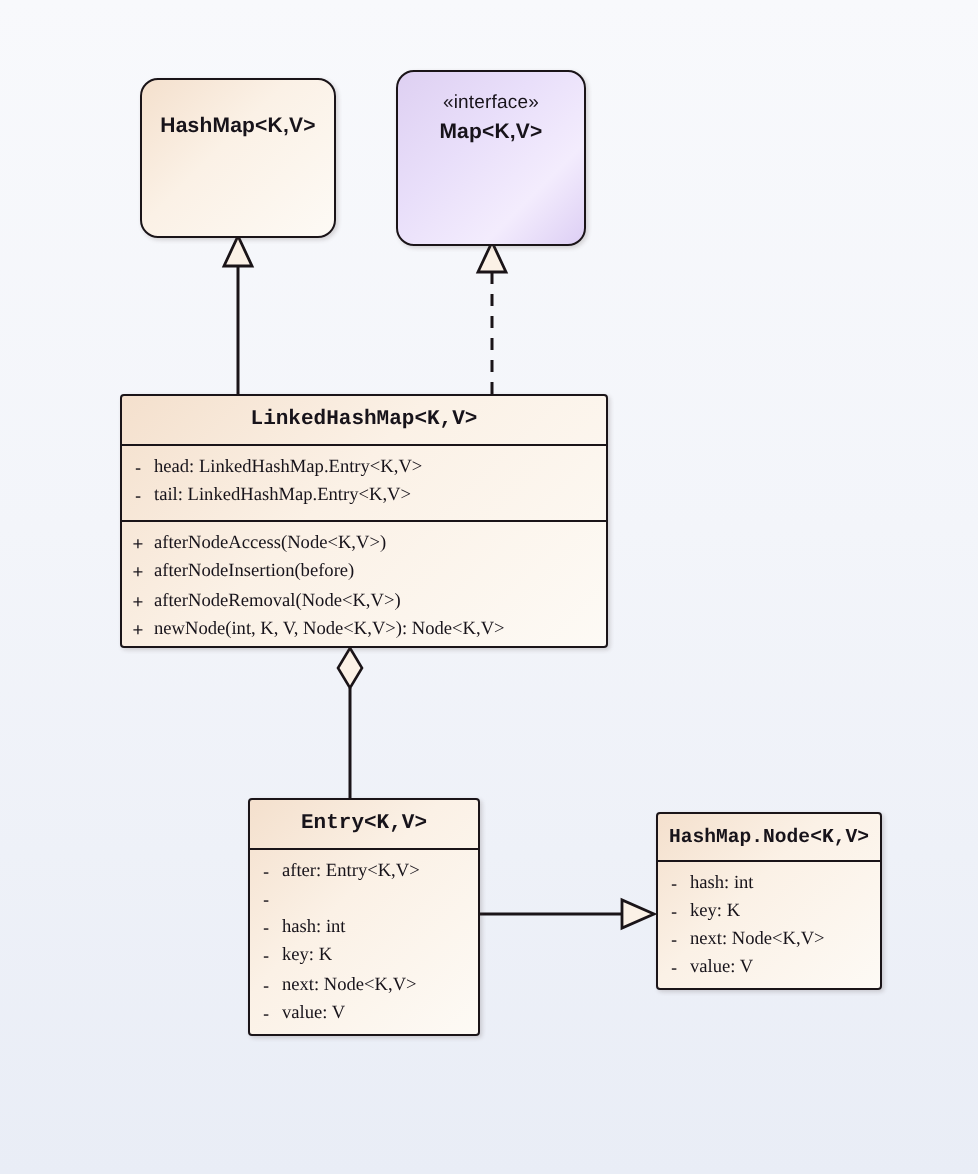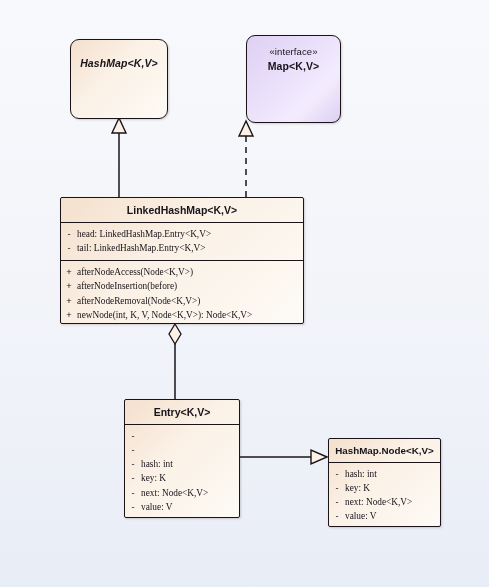--- a/index.html
+++ b/index.html
@@ -31,21 +31,20 @@
     border: 1.4px solid #1a1418;
     background: linear-gradient(135deg, #f4e0cd 0%, #fbf1e6 42%, #fdfaf5 100%);
     box-shadow: 1px 1px 2px rgba(80,70,70,0.22);
   }
   .uml-box.simple {
     border-radius: 9px;
   }
   .uml-box.iface {
     border-radius: 9px;
     background: linear-gradient(135deg, #ded0f2 0%, #e9dffa 40%, #f3ecfd 72%, #ddcff4 100%);
-    margin-left: 48px;
   }
   .uml-box.compart {
     border-radius: 2px;
   }
   .box-title {
     text-align: center;
     font-weight: bold;
     font-size: 10.5px;
     color: #17131a;
     letter-spacing: 0.1px;
@@ -57,20 +56,21 @@
     font-weight: normal;
     font-size: 9.5px;
   }
   .compart-title {
     text-align: center;
     font-weight: bold;
     font-size: 10.5px;
     color: #17131a;
     padding: 6px 4px 6px;
     border-bottom: 1.3px solid #1a1418;
+    font-family: Liberation Mono, monospace;
   }
   .compart-body {
     padding: 4px 2px 5px 0;
   }
   .compart-body + .compart-body {
     border-top: 1.3px solid #1a1418;
   }
   .member {
     display: flex;
     font-size: 9.3px;
@@ -112,21 +112,21 @@
       <line x1="175" y1="344" x2="175" y2="399" stroke="#1a1418" stroke-width="1.5"></line>
       <polygon points="175,324 181,334 175,344 169,334" fill="#fbf1e6" stroke="#1a1418" stroke-width="1.3"></polygon>
     </g>
 
     <g>
       <line x1="228" y1="457" x2="311" y2="457" stroke="#1a1418" stroke-width="1.5"></line>
       <polygon points="327,457 311,450 311,464" fill="#fbf1e6" stroke="#1a1418" stroke-width="1.4"></polygon>
     </g>
   </svg>
 
-  <div class="uml-box simple" style="left:70px; top:39px; width:98px; height:80px;font-style:italic;">
+  <div class="uml-box simple" style="left:70px; top:39px; width:98px; height:80px;">
     <div class="box-title">HashMap&lt;K,V&gt;</div>
   </div>
 
   <div class="uml-box iface simple" style="left:198px; top:35px; width:95px; height:88px;">
     <div class="box-title" style="top:4px;">
       <span class="stereo">«interface»</span>
       <span>Map&lt;K,V&gt;</span>
     </div>
   </div>
 
@@ -162,20 +162,21 @@
         <span class="mname">newNode(int, K, V, Node&lt;K,V&gt;): Node&lt;K,V&gt;</span>
       </div>
     </div>
   </div>
 
   <div class="uml-box compart" style="left:124px; top:399px; width:116px; height:119px;">
     <div class="compart-title">Entry&lt;K,V&gt;</div>
     <div class="compart-body">
       <div class="member">
         <span class="vis">-</span>
+        <span class="mname">after: Entry&lt;K,V&gt;</span>
       </div>
       <div class="member">
         <span class="vis">-</span>
       </div>
       <div class="member">
         <span class="vis">-</span>
         <span class="mname">hash: int</span>
       </div>
       <div class="member">
         <span class="vis">-</span>
@@ -185,21 +186,21 @@
         <span class="vis">-</span>
         <span class="mname">next: Node&lt;K,V&gt;</span>
       </div>
       <div class="member">
         <span class="vis">-</span>
         <span class="mname">value: V</span>
       </div>
     </div>
   </div>
 
-  <div class="uml-box compart" style="left:328px; top:406px; width:113px; height:89px;margin-top:32px;">
+  <div class="uml-box compart" style="left:328px; top:406px; width:113px; height:89px;">
     <div class="compart-title" style="font-size:9.8px;">HashMap.Node&lt;K,V&gt;</div>
     <div class="compart-body">
       <div class="member">
         <span class="vis">-</span>
         <span class="mname">hash: int</span>
       </div>
       <div class="member">
         <span class="vis">-</span>
         <span class="mname">key: K</span>
       </div>

